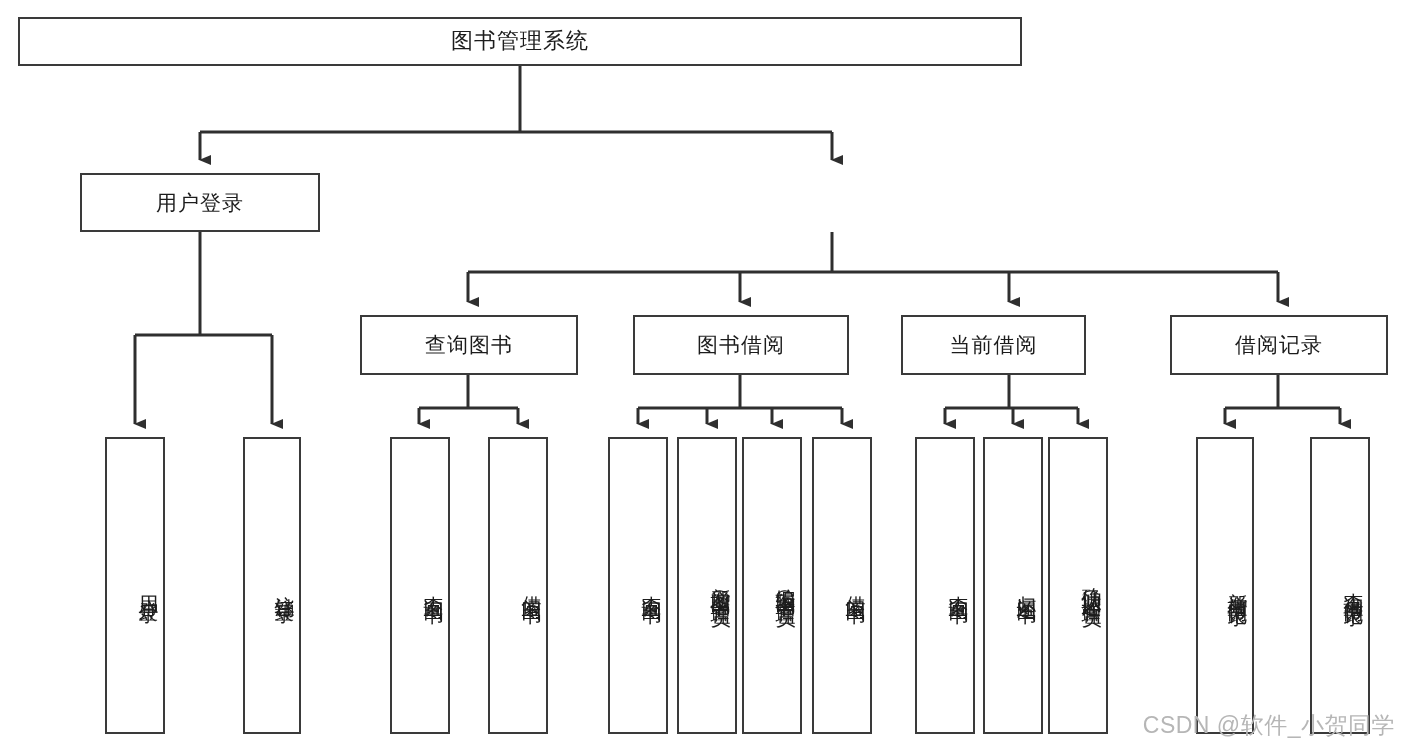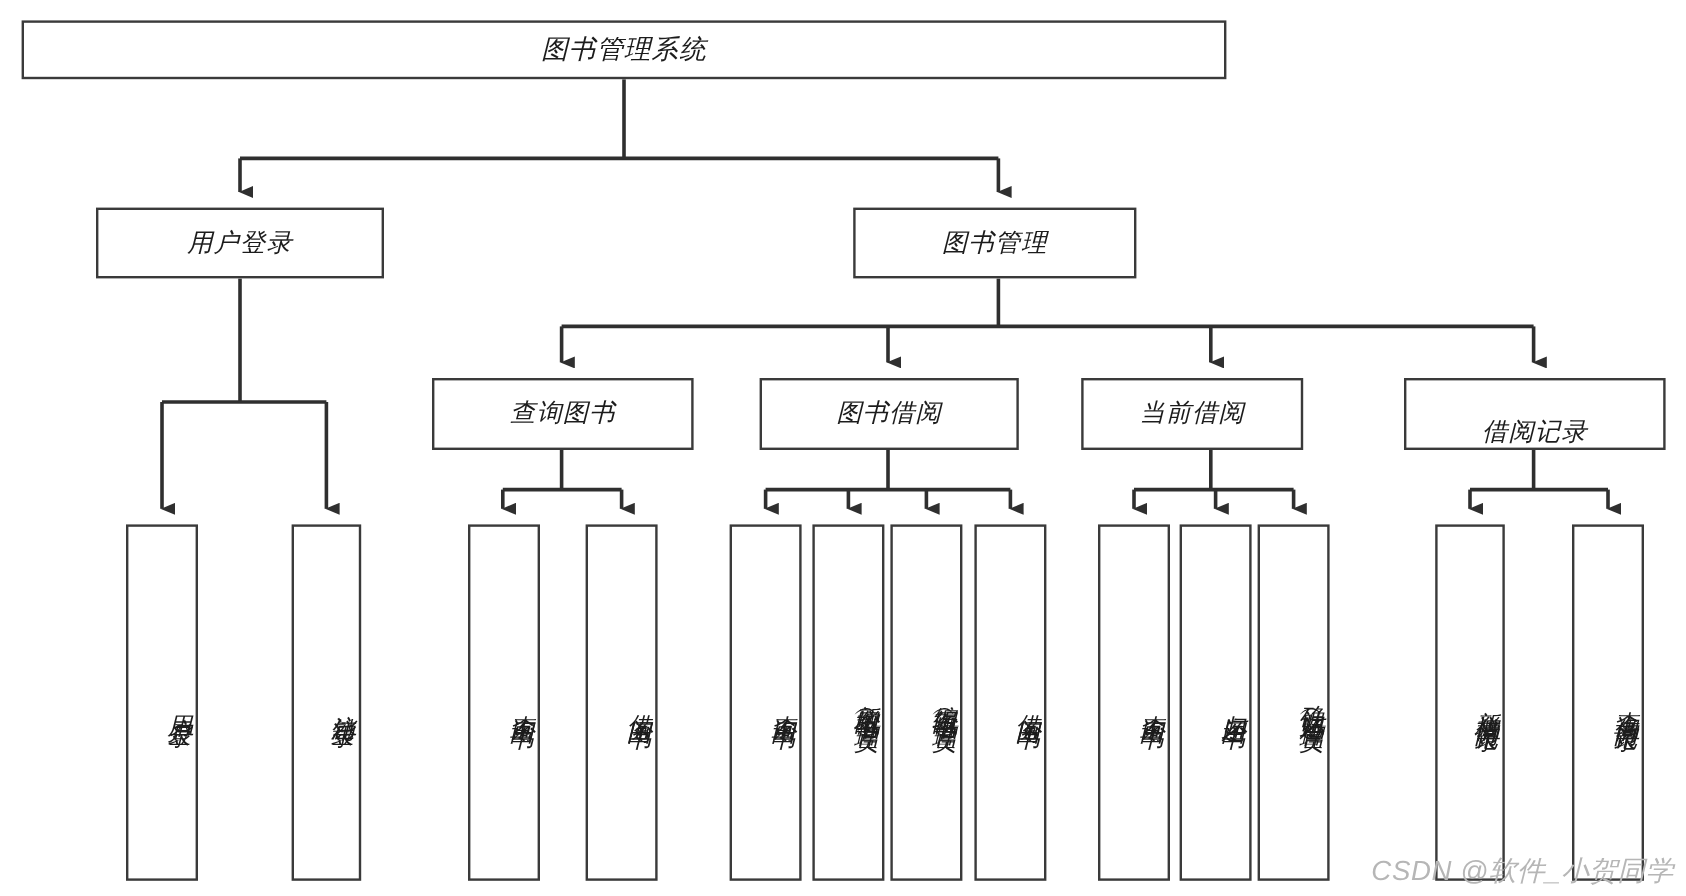--- a/index.html
+++ b/index.html
@@ -11,21 +11,20 @@
   body {
     font-family: "Liberation Sans", "DejaVu Sans", sans-serif;
     color: #1a1a1a;
   }
   #canvas {
     position: relative;
     width: 1405px;
     height: 747px;
     background: #ffffff;
     overflow: hidden;
-    font-style: italic;
   }
   #wires {
     position: absolute;
     left: 0;
     top: 0;
     width: 1405px;
     height: 747px;
     pointer-events: none;
   }
   .node {
@@ -128,34 +127,31 @@
     </g>
   </svg>
 
   <div class="node root horiz" style="left: 18px; top: 17px; width: 1004px; height: 49px;">
     <span>图书管理系统</span>
   </div>
 
   <div class="node horiz" style="left: 80px; top: 173px; width: 240px; height: 59px;">
     <span>用户登录</span>
   </div>
-  <div class="node horiz" style="left: 711px; top: 173px; width: 236px; height: 59px;">
-    <span>图书管理</span>
-  </div>
 
   <div class="node horiz" style="left: 360px; top: 315px; width: 218px; height: 60px;">
     <span>查询图书</span>
   </div>
   <div class="node horiz" style="left: 633px; top: 315px; width: 216px; height: 60px;">
     <span>图书借阅</span>
   </div>
   <div class="node horiz" style="left: 901px; top: 315px; width: 185px; height: 60px;">
     <span>当前借阅</span>
   </div>
-  <div class="node horiz" style="left: 1170px; top: 315px; width: 218px; height: 60px; align-items: flex-end;">
+  <div class="node horiz" style="left: 1170px; top: 315px; width: 218px; height: 60px;">
     <span>借阅记录</span>
   </div>
 
   <div class="node vert" style="left: 105px; top: 437px; width: 60px; height: 297px;">
     <span class="vlabel">用户登录</span>
   </div>
   <div class="node vert" style="left: 243px; top: 437px; width: 58px; height: 297px;">
     <span class="vlabel">注销登录</span>
   </div>
   <div class="node vert" style="left: 390px; top: 437px; width: 60px; height: 297px;">

